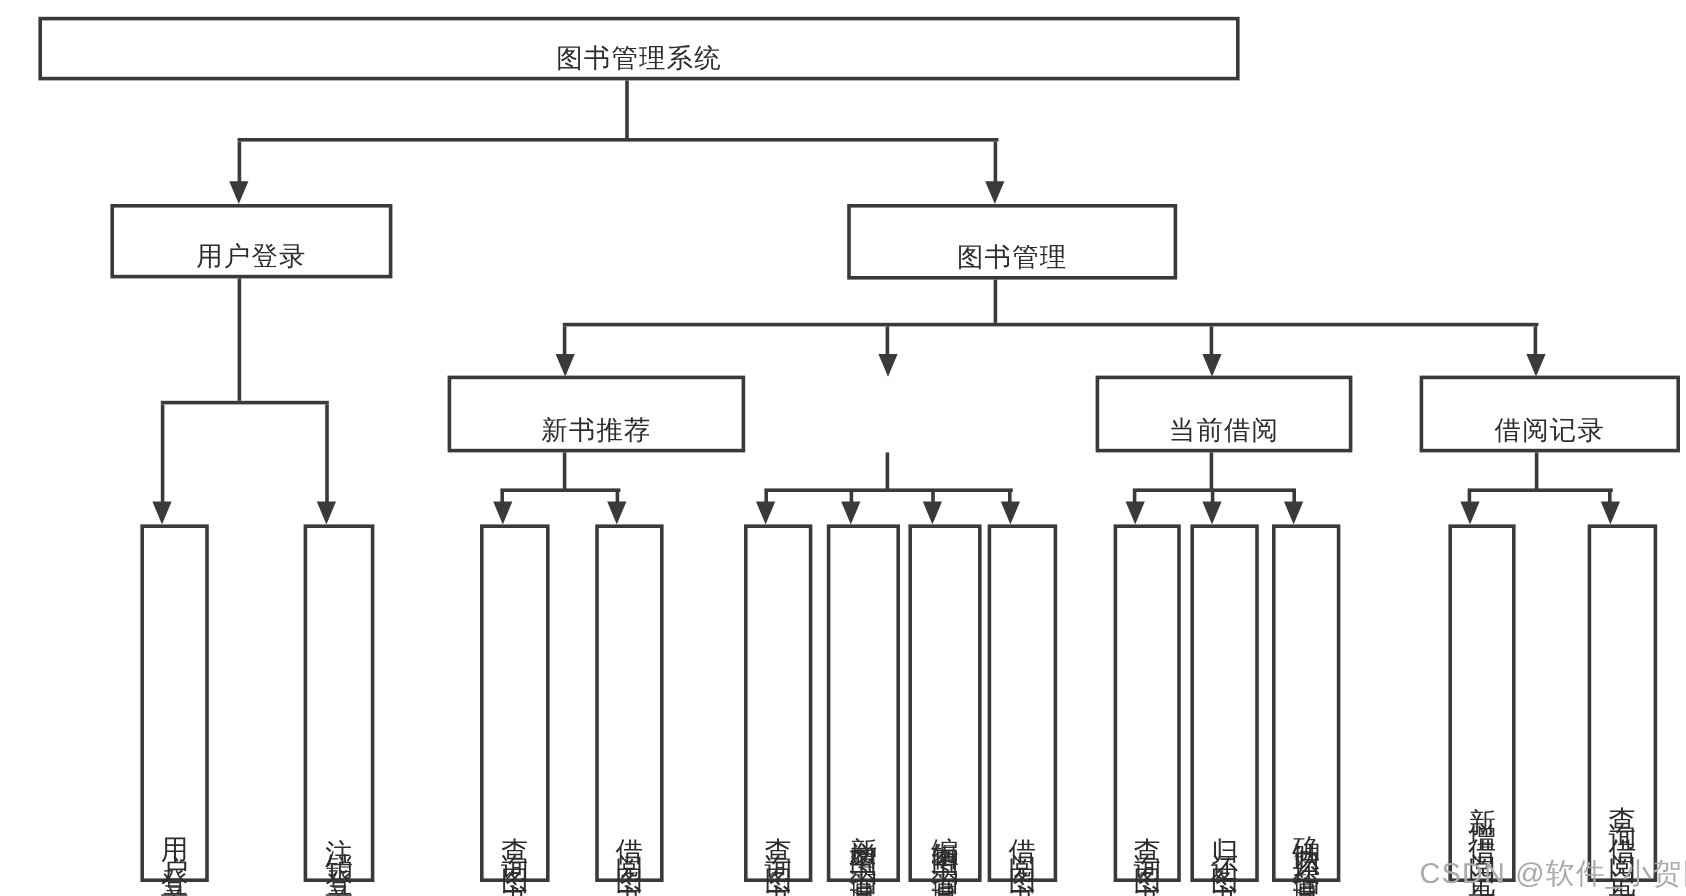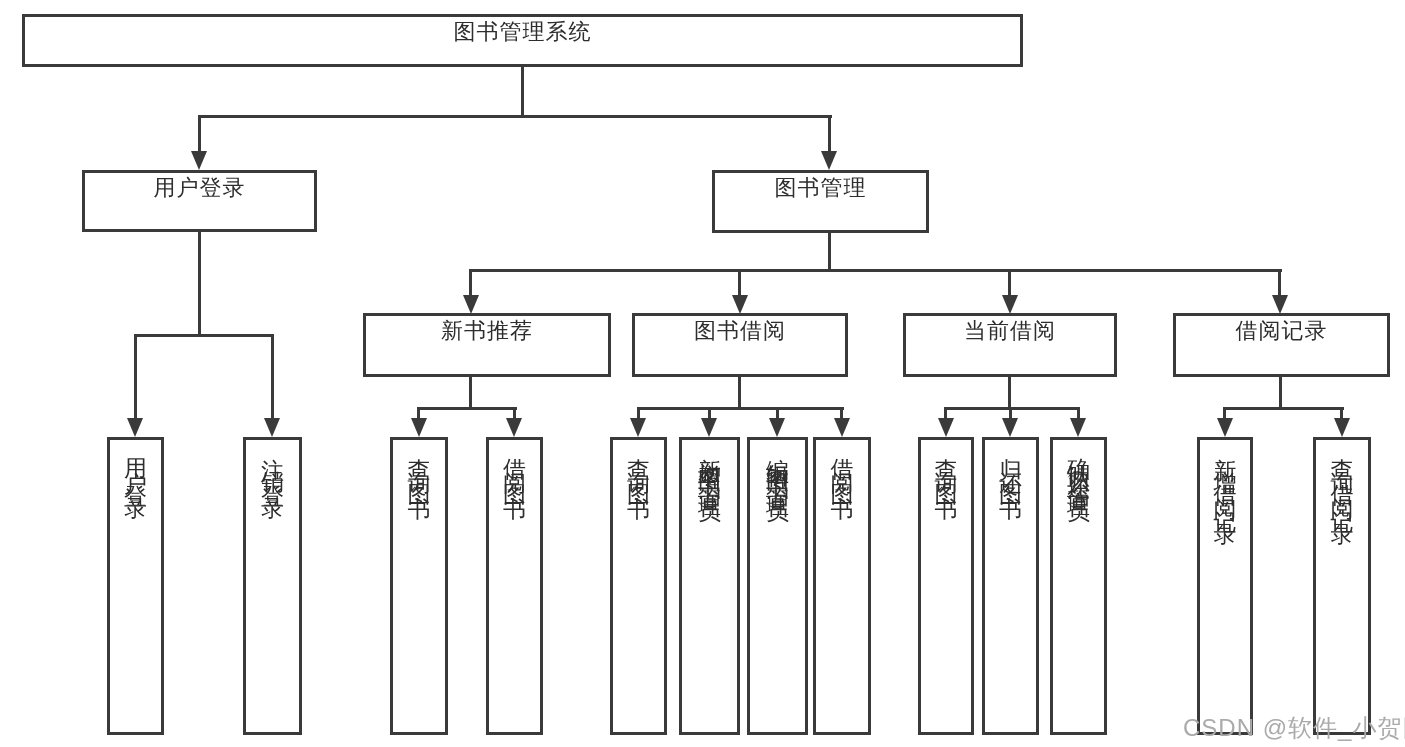--- a/index.html
+++ b/index.html
@@ -17,25 +17,26 @@
     background: var(--background);
     font-family: "Liberation Sans", "DejaVu Sans", sans-serif;
     color: var(--text);
     overflow: hidden;
   }
   .box {
     position: absolute;
     border: 3px solid var(--line);
     background: var(--background);
     display: flex;
-    align-items: flex-start;
+    align-items: flex-end;
     justify-content: center;
     font-size: 22px;
     color: var(--text);
     letter-spacing: 1px;
+    margin-left: 10px;
   }
   .box.leaf span {
     writing-mode: vertical-rl;
     text-orientation: mixed;
     font-size: 23px;
     letter-spacing: 13px;
     line-height: 1;
   }
   .box.leaf.long span {
     letter-spacing: 6px;
@@ -75,21 +76,21 @@
   <div class="vline" style="left:521px;top:67px;width:3px;height:50px"></div>
   <div class="hline" style="left:198px;top:115px;width:634px;height:3px"></div>
   <div class="vline" style="left:198px;top:118px;width:3px;height:36px"></div>
   <div class="ah" style="left:191px;top:151px"></div>
   <div class="vline" style="left:828px;top:118px;width:3px;height:36px"></div>
   <div class="ah" style="left:821px;top:151px"></div>
 
   <div class="box" style="left:82px;top:170px;width:235px;height:62px">
     <span>用户登录</span>
   </div>
-  <div class="box" style="left:712px;top:170px;width:217px;height:63px">
+  <div class="box" style="left:696px;top:170px;width:275px;height:63px">
     <span>图书管理</span>
   </div>
 
   <div class="vline" style="left:198px;top:232px;width:3px;height:102px"></div>
   <div class="hline" style="left:134px;top:334px;width:140px;height:3px"></div>
   <div class="vline" style="left:134px;top:337px;width:3px;height:82px"></div>
   <div class="ah" style="left:127px;top:418px"></div>
   <div class="vline" style="left:271px;top:337px;width:3px;height:82px"></div>
   <div class="ah" style="left:264px;top:418px"></div>
 
@@ -100,23 +101,20 @@
   <div class="vline" style="left:738px;top:272px;width:3px;height:26px"></div>
   <div class="ah" style="left:732px;top:295px"></div>
   <div class="vline" style="left:1008px;top:272px;width:3px;height:26px"></div>
   <div class="ah" style="left:1002px;top:295px"></div>
   <div class="vline" style="left:1278px;top:272px;width:3px;height:26px"></div>
   <div class="ah" style="left:1272px;top:295px"></div>
 
   <div class="box" style="left:363px;top:313px;width:248px;height:64px">
     <span>新书推荐</span>
   </div>
-  <div class="box" style="left:632px;top:313px;width:216px;height:64px">
-    <span>图书借阅</span>
-  </div>
   <div class="box" style="left:1173px;top:313px;width:217px;height:64px">
     <span>借阅记录</span>
   </div>
   <div class="box" style="left:903px;top:313px;width:214px;height:64px">
     <span>当前借阅</span>
   </div>
 
   <div class="vline" style="left:469px;top:377px;width:3px;height:31px"></div>
   <div class="hline" style="left:417px;top:407px;width:100px;height:3px"></div>
   <div class="vline" style="left:417px;top:410px;width:3px;height:11px"></div>

